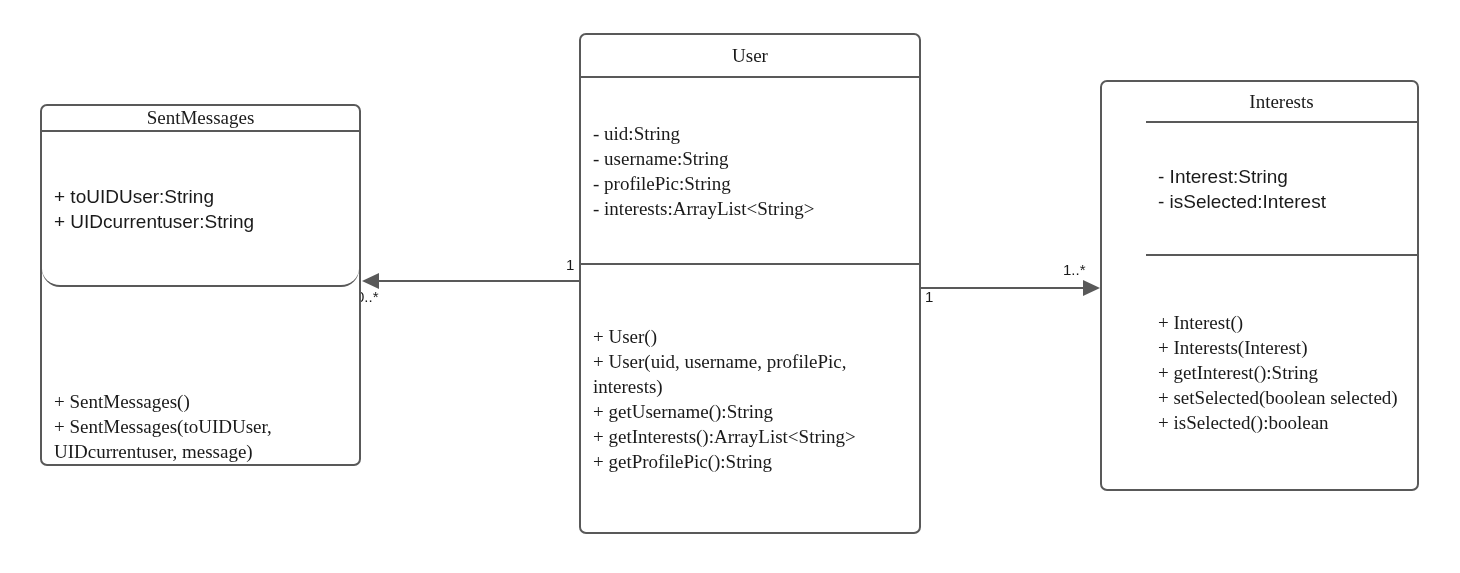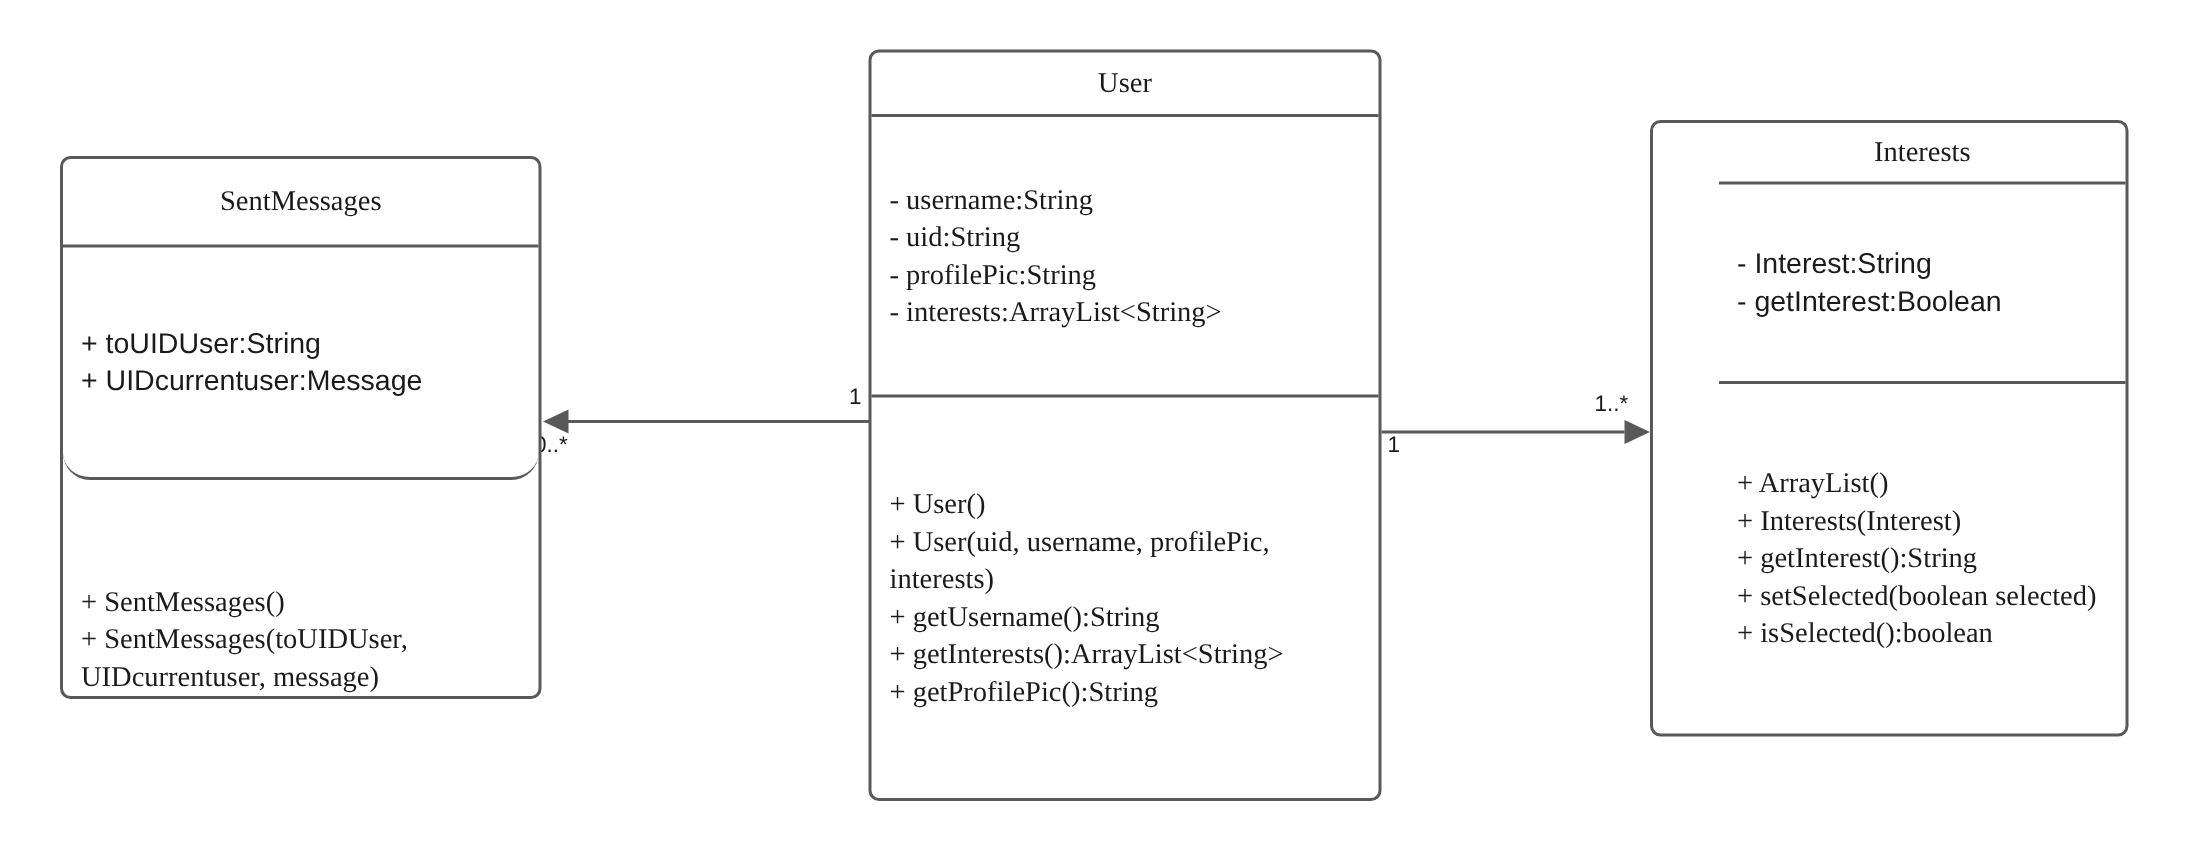--- a/index.html
+++ b/index.html
@@ -98,56 +98,56 @@
   <div class="arrowhead left" style="left:362px; top:273px;"></div>
   <div class="mult-label" style="left:356px; top:288px;">0..*</div>
   <div class="mult-label" style="left:566px; top:256px;">1</div>
 
   <div class="assoc-line" style="left:921px; top:287px; width:162px;"></div>
   <div class="arrowhead right" style="left:1083px; top:280px;"></div>
   <div class="mult-label" style="left:925px; top:288px;">1</div>
   <div class="mult-label" style="left:1063px; top:261px;">1..*</div>
 
   <div class="uml-class" id="box-sent-messages" style="left:40px; top:104px; width:321px; height:362px;">
-    <div class="uml-title" style="height:59px;">SentMessages</div>
+    <div class="uml-title" style="height:26px;">SentMessages</div>
     <div class="uml-compartment attrs font-sans" style="height:155px;border-radius:18px;">
       <div class="uml-line">+ toUIDUser:String</div>
-      <div class="uml-line">+ UIDcurrentuser:Message</div>
+      <div class="uml-line">+ UIDcurrentuser:String</div>
     </div>
     <div class="uml-compartment methods font-serif" style="flex:1;justify-content:flex-end;">
       <div class="uml-line">+ SentMessages()</div>
       <div class="uml-line">+ SentMessages(toUIDUser, UIDcurrentuser, message)</div>
     </div>
   </div>
 
   <div class="uml-class" id="box-user" style="left:579px; top:33px; width:342px; height:501px;">
     <div class="uml-title" style="height:43px;">User</div>
     <div class="uml-compartment attrs font-serif" style="height:187px;">
+      <div class="uml-line">- uid:String</div>
       <div class="uml-line">- username:String</div>
-      <div class="uml-line">- uid:String</div>
       <div class="uml-line">- profilePic:String</div>
       <div class="uml-line">- interests:ArrayList&lt;String&gt;</div>
     </div>
     <div class="uml-compartment methods font-serif" style="flex:1;">
       <div class="uml-line">+ User()</div>
       <div class="uml-line">+ User(uid, username, profilePic, interests)</div>
       <div class="uml-line">+ getUsername():String</div>
       <div class="uml-line">+ getInterests():ArrayList&lt;String&gt;</div>
       <div class="uml-line">+ getProfilePic():String</div>
     </div>
   </div>
 
   <div class="uml-class" id="box-interests" style="left:1100px; top:80px; width:319px; height:411px;padding-left:44px;">
     <div class="uml-title" style="height:41px;">Interests</div>
     <div class="uml-compartment attrs font-sans" style="height:133px;">
       <div class="uml-line">- Interest:String</div>
-      <div class="uml-line">- getInterest:Boolean</div>
+      <div class="uml-line">- isSelected:Interest</div>
     </div>
     <div class="uml-compartment methods font-serif" style="flex:1;">
-      <div class="uml-line">+ ArrayList()</div>
+      <div class="uml-line">+ Interest()</div>
       <div class="uml-line">+ Interests(Interest)</div>
       <div class="uml-line">+ getInterest():String</div>
       <div class="uml-line">+ setSelected(boolean selected)</div>
       <div class="uml-line">+ isSelected():boolean</div>
     </div>
   </div>
 
 </div>
 
 </body></html>

